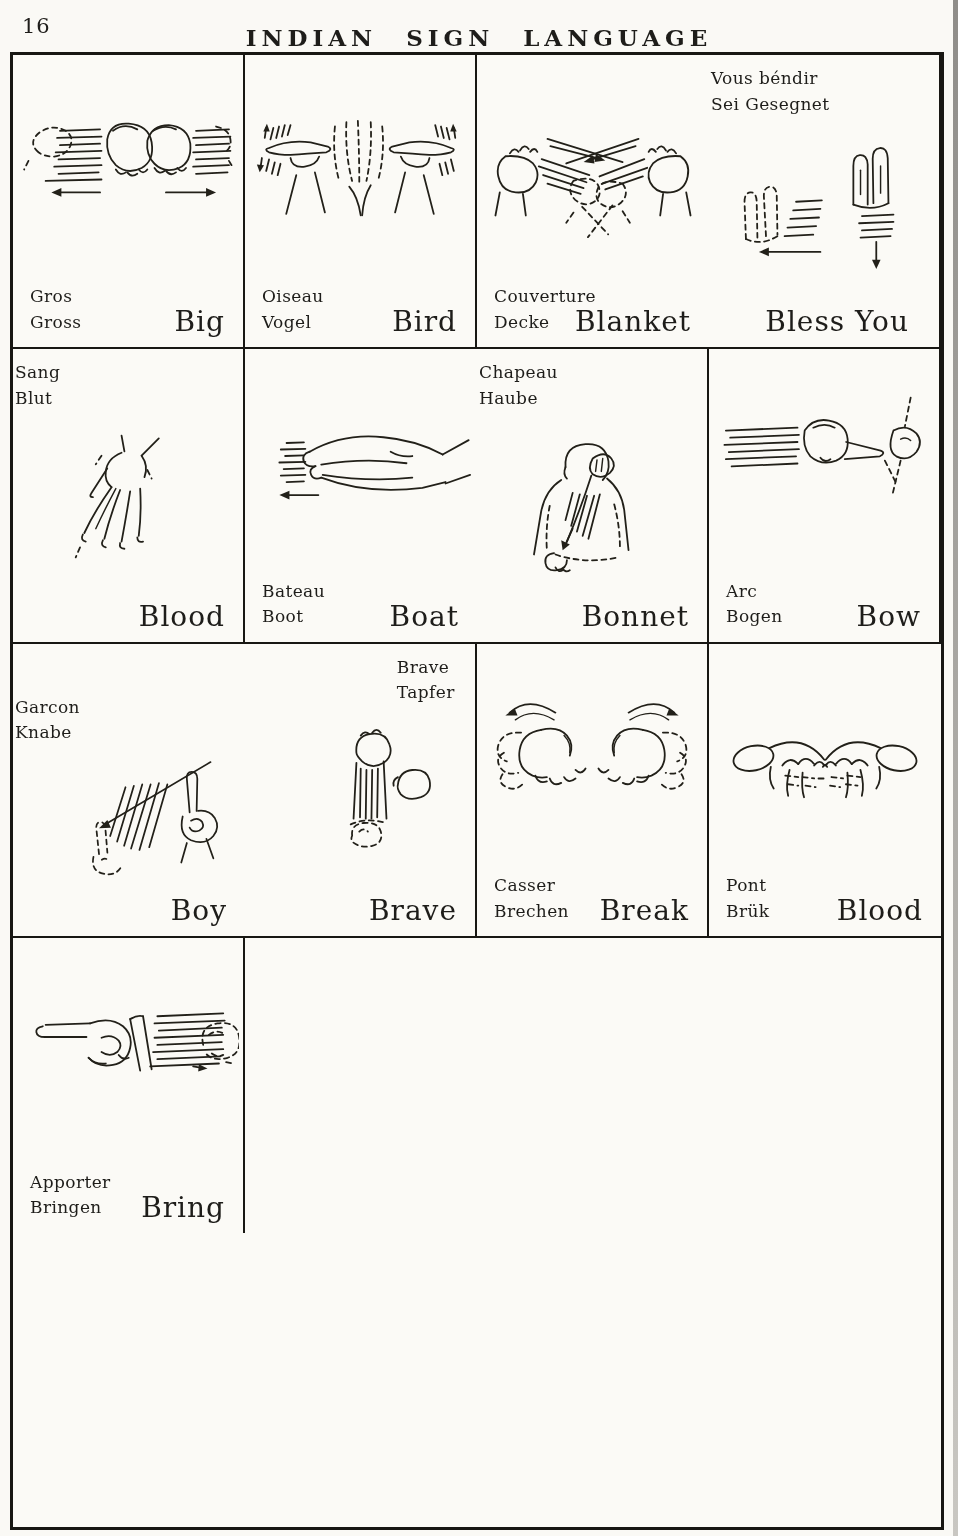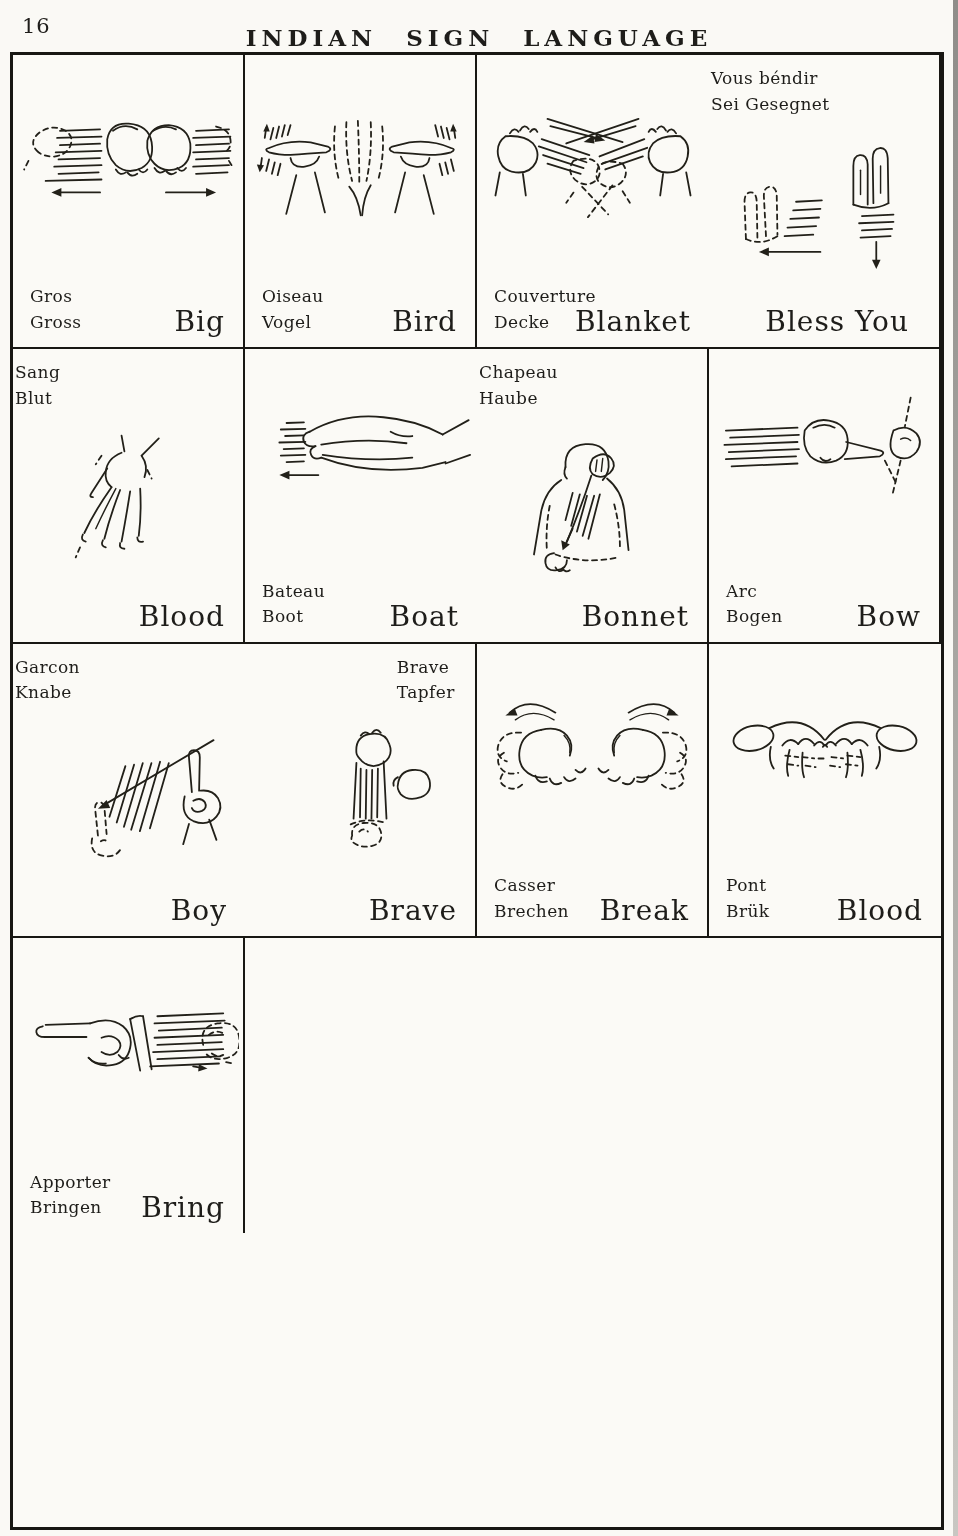--- a/index.html
+++ b/index.html
@@ -16,21 +16,21 @@
   .title{position:absolute;left:0;right:0;top:6px;margin:12px;text-align:center;
     font-size:23px;font-weight:bold;letter-spacing:5px;word-spacing:16px;}
   
   .grid{
     position:absolute;top:52px;left:10px;right:14px;bottom:6px;
     border:3px solid #181713;display:grid;
     grid-template-columns:repeat(4,1fr);grid-template-rows:repeat(5,1fr);
     background:#fbfaf6;
   }
   .cell{position:relative;border-right:2px solid #181713;border-bottom:2px solid #181713;overflow:hidden;}
-  .cell:nth-child(3n){border-right:none;}
+  .cell:nth-child(3n){border-right:none;margin-top:40px;}
   .cell:nth-child(n+13){border-bottom:none;}
   .foreign{font-size:17px;line-height:1.5;letter-spacing:.4px;}
   .pos-bl .foreign{position:absolute;left:17px;bottom:12px;}
   .pos-tl .foreign{position:absolute;left:2px;top:11px;}
   .pos-tr .foreign{position:absolute;left:66%;top:11px;}
   .english{position:absolute;right:18px;bottom:9px;font-size:28px;letter-spacing:1px;white-space:nowrap;}
   .c3 .english{right:30px;}
   
   .art{position:absolute;left:4px;right:4px;width:calc(100% - 8px);}
   .pos-bl .art{top:8px;height:calc(100% - 78px);}

